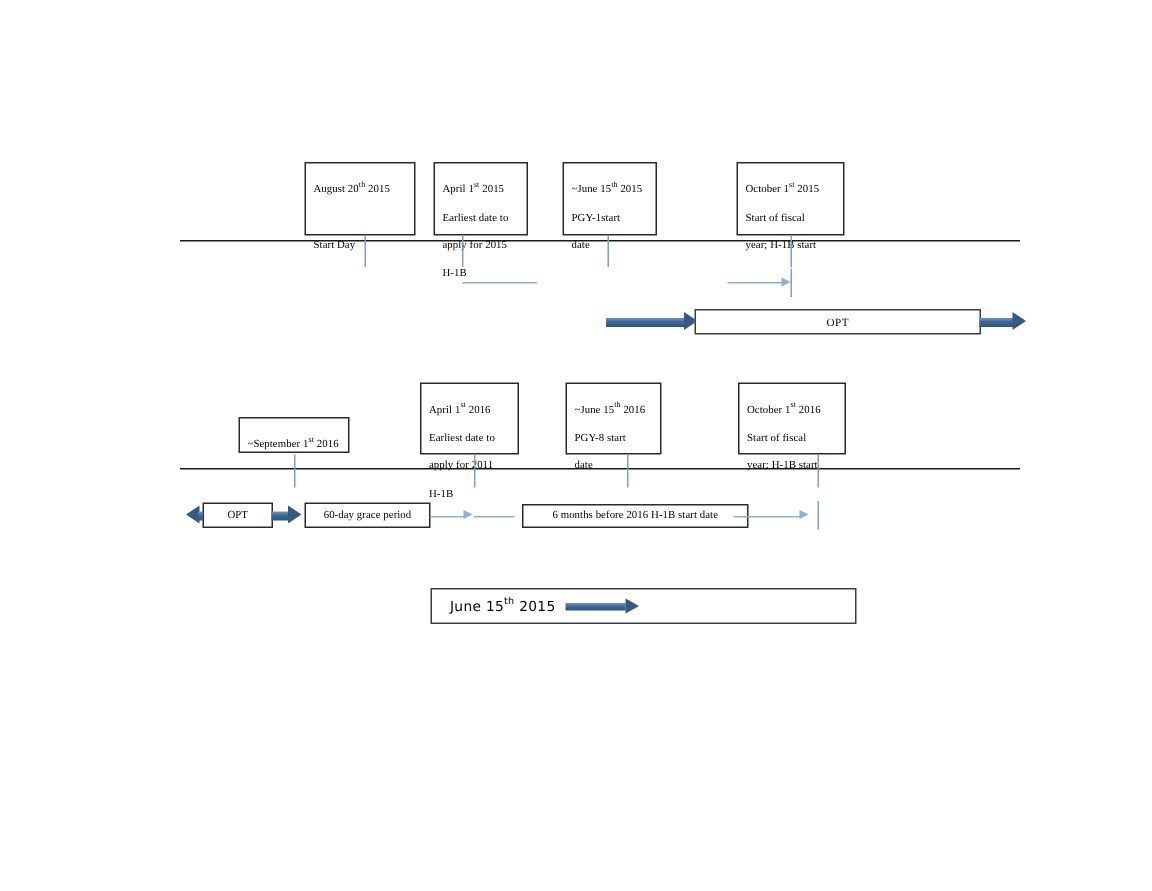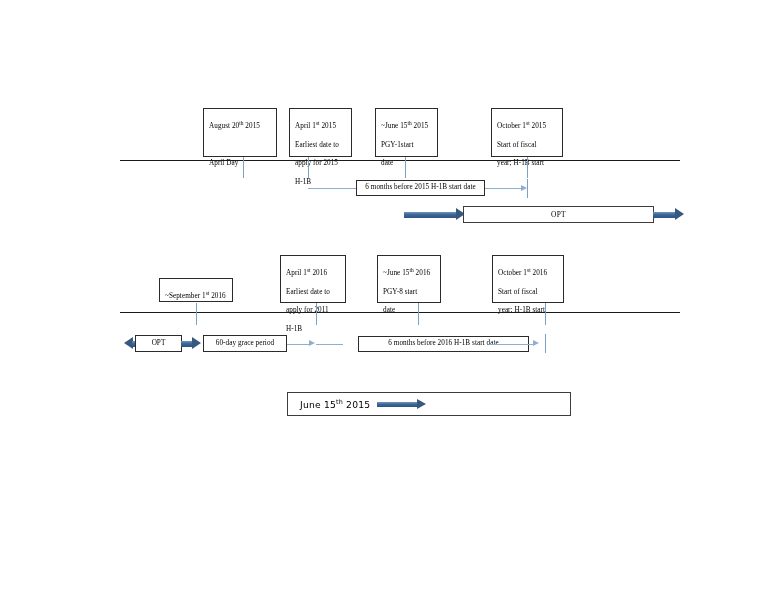--- a/index.html
+++ b/index.html
@@ -132,21 +132,21 @@
   sup { font-size: 5.4px; vertical-align: super; line-height: 0; }
 </style>
 </head>
 <body>
 
 <div id="canvas">
 
   <div class="abs evt-box" style="left:203px; top:108px; width:74px; height:49px;">
     <span class="ln"><span>August 20</span><sup>th</sup><span> 2015</span></span>
     <span class="gap"></span>
-    <span class="ln">April Day</span>
+    <span class="ln">Start Day</span>
   </div>
 
   <div class="abs evt-box" style="left:289px; top:108px; width:63px; height:49px;">
     <span class="ln"><span>April 1</span><sup>st</sup><span> 2015</span></span>
     <span class="ln">Earliest date to</span>
     <span class="ln">apply for 2015</span>
     <span class="ln">H-1B</span>
   </div>
 
   <div class="abs evt-box" style="left:375px; top:108px; width:63px; height:49px;">
@@ -162,21 +162,20 @@
   </div>
 
   <div class="abs axis" style="left:120px; top:160px; width:560px;"></div>
 
   <div class="abs tick" style="left:243px; top:157px; height:21px;"></div>
   <div class="abs tick" style="left:308px; top:157px; height:21px;"></div>
   <div class="abs tick" style="left:405px; top:157px; height:21px;"></div>
   <div class="abs tick" style="left:527px; top:157px; height:21px;"></div>
 
   <div class="abs thin-rule" style="left:308px; top:188px; width:50px;"></div>
-  <div class="abs label-box" style="left:356px; top:180px; width:129px; height:16px;">6 months before 2015 H-1B start date</div>
   <div class="abs thin-rule" style="left:485px; top:188px; width:37px;"></div>
   <div class="abs thin-head" style="left:521px; top:184.5px;"></div>
   <div class="abs tick" style="left:527px; top:179px; height:19px;"></div>
 
   <div class="abs blk-shaft" style="left:404px; top:211.5px; width:53px; height:6px;"></div>
   <div class="abs blk-head-r" style="left:456px; top:208px;"></div>
   <div class="abs opt-bar" style="left:463px; top:206px; width:191px; height:17px;">OPT</div>
   <div class="abs blk-shaft" style="left:653px; top:211.5px; width:23px; height:6px;"></div>
   <div class="abs blk-head-r" style="left:675px; top:208px;"></div>
 
@@ -215,21 +214,21 @@
   <div class="abs label-box" style="left:135px; top:335px; width:47px; height:17px;">OPT</div>
   <div class="abs blk-shaft" style="left:181px; top:340.5px; width:12px; height:6px;"></div>
   <div class="abs blk-head-r" style="left:192px; top:337px;"></div>
 
   <div class="abs label-box" style="left:203px; top:335px; width:84px; height:17px;">60-day grace period</div>
 
   <div class="abs thin-rule" style="left:287px; top:343.5px; width:23px;"></div>
   <div class="abs thin-head" style="left:309px; top:340px;"></div>
 
   <div class="abs thin-rule" style="left:316px; top:343.5px; width:27px;"></div>
-  <div class="abs label-box" style="left:358px; top:336px; width:171px; height:16px;">6 months before 2016 H-1B start date</div>
+  <div class="abs label-box" style="left:348px; top:336px; width:151px; height:16px;">6 months before 2016 H-1B start date</div>
   <div class="abs thin-rule" style="left:489px; top:343.5px; width:45px;"></div>
   <div class="abs thin-head" style="left:533px; top:340px;"></div>
   <div class="abs tick" style="left:545px; top:334px; height:19px;"></div>
 
 
   <div class="abs summary" style="left:287px; top:392px; width:284px; height:24px;">
     <span><span>June 15</span><sup>th</sup><span> 2015</span></span>
     <span class="sum-arrow">
       <span class="sum-shaft"></span>
       <span class="sum-head"></span>

